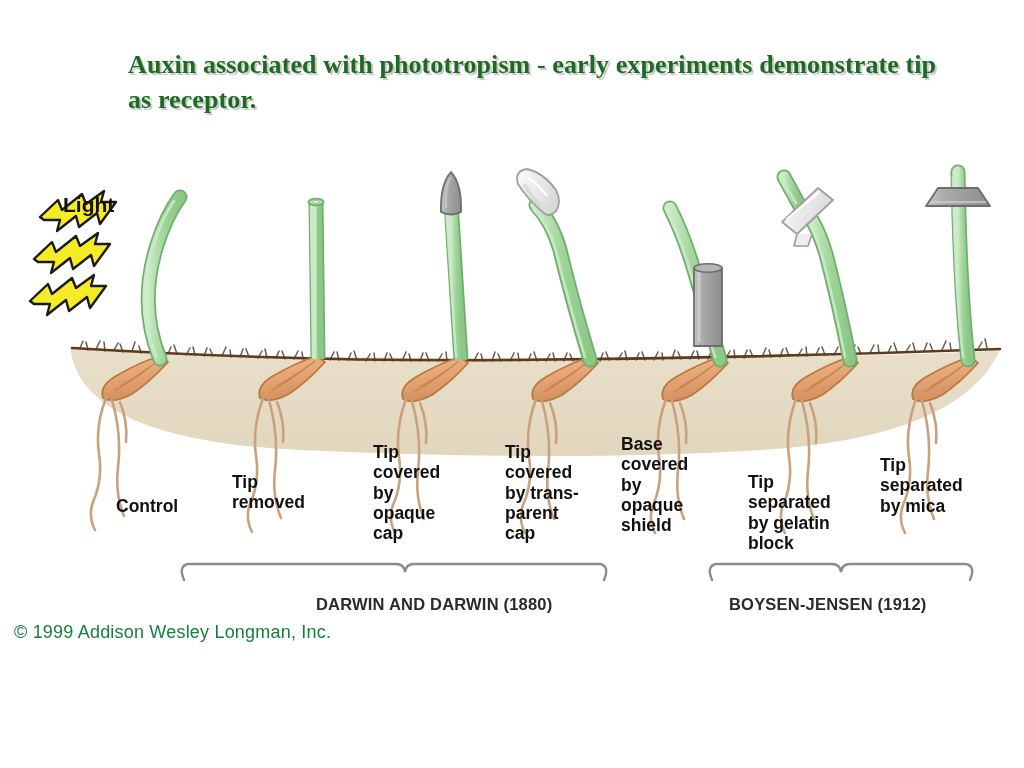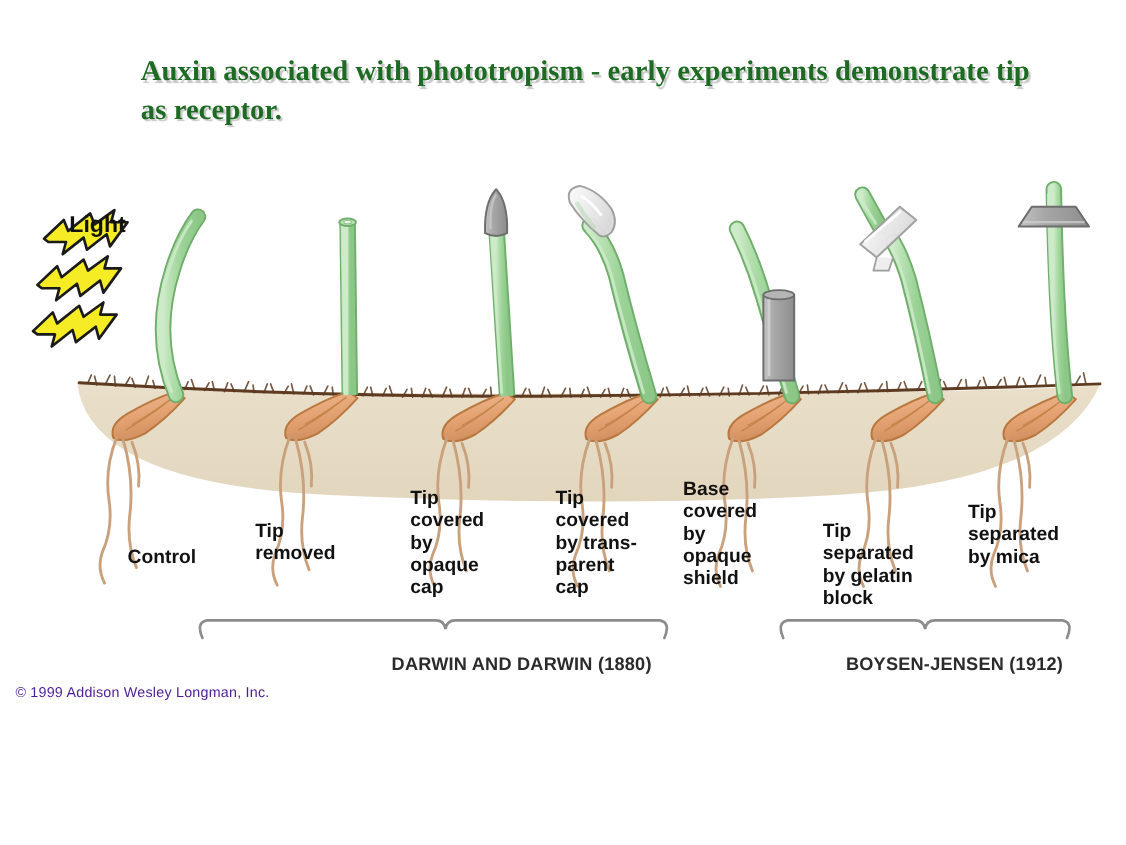--- a/index.html
+++ b/index.html
@@ -61,29 +61,28 @@
     margin-left: 27px;
   }
   .bracket-caption {
     position: absolute;
     font-family: "Liberation Sans", sans-serif;
     font-weight: bold;
     font-size: 16.5px;
     color: #2b2b2b;
     letter-spacing: 0.2px;
     white-space: nowrap;
-    margin-left: 40px;
   }
   #copyright {
     position: absolute;
     left: 14px;
     top: 622px;
     font-family: "Liberation Sans", sans-serif;
-    font-size: 13px;
-    color: #4c1d95;
+    font-size: 18px;
+    color: #15803d;
     letter-spacing: 0.2px;
   }
 </style>
 </head>
 <body style="background: rgb(255, 255, 255);">
 
 <div id="title" style="color: rgb(29, 107, 34);">Auxin associated with phototropism - early experiments demonstrate tip as receptor.</div>
 
 <div id="figure">
 <svg width="1024" height="510" viewBox="0 0 1024 510" xmlns="http://www.w3.org/2000/svg">

